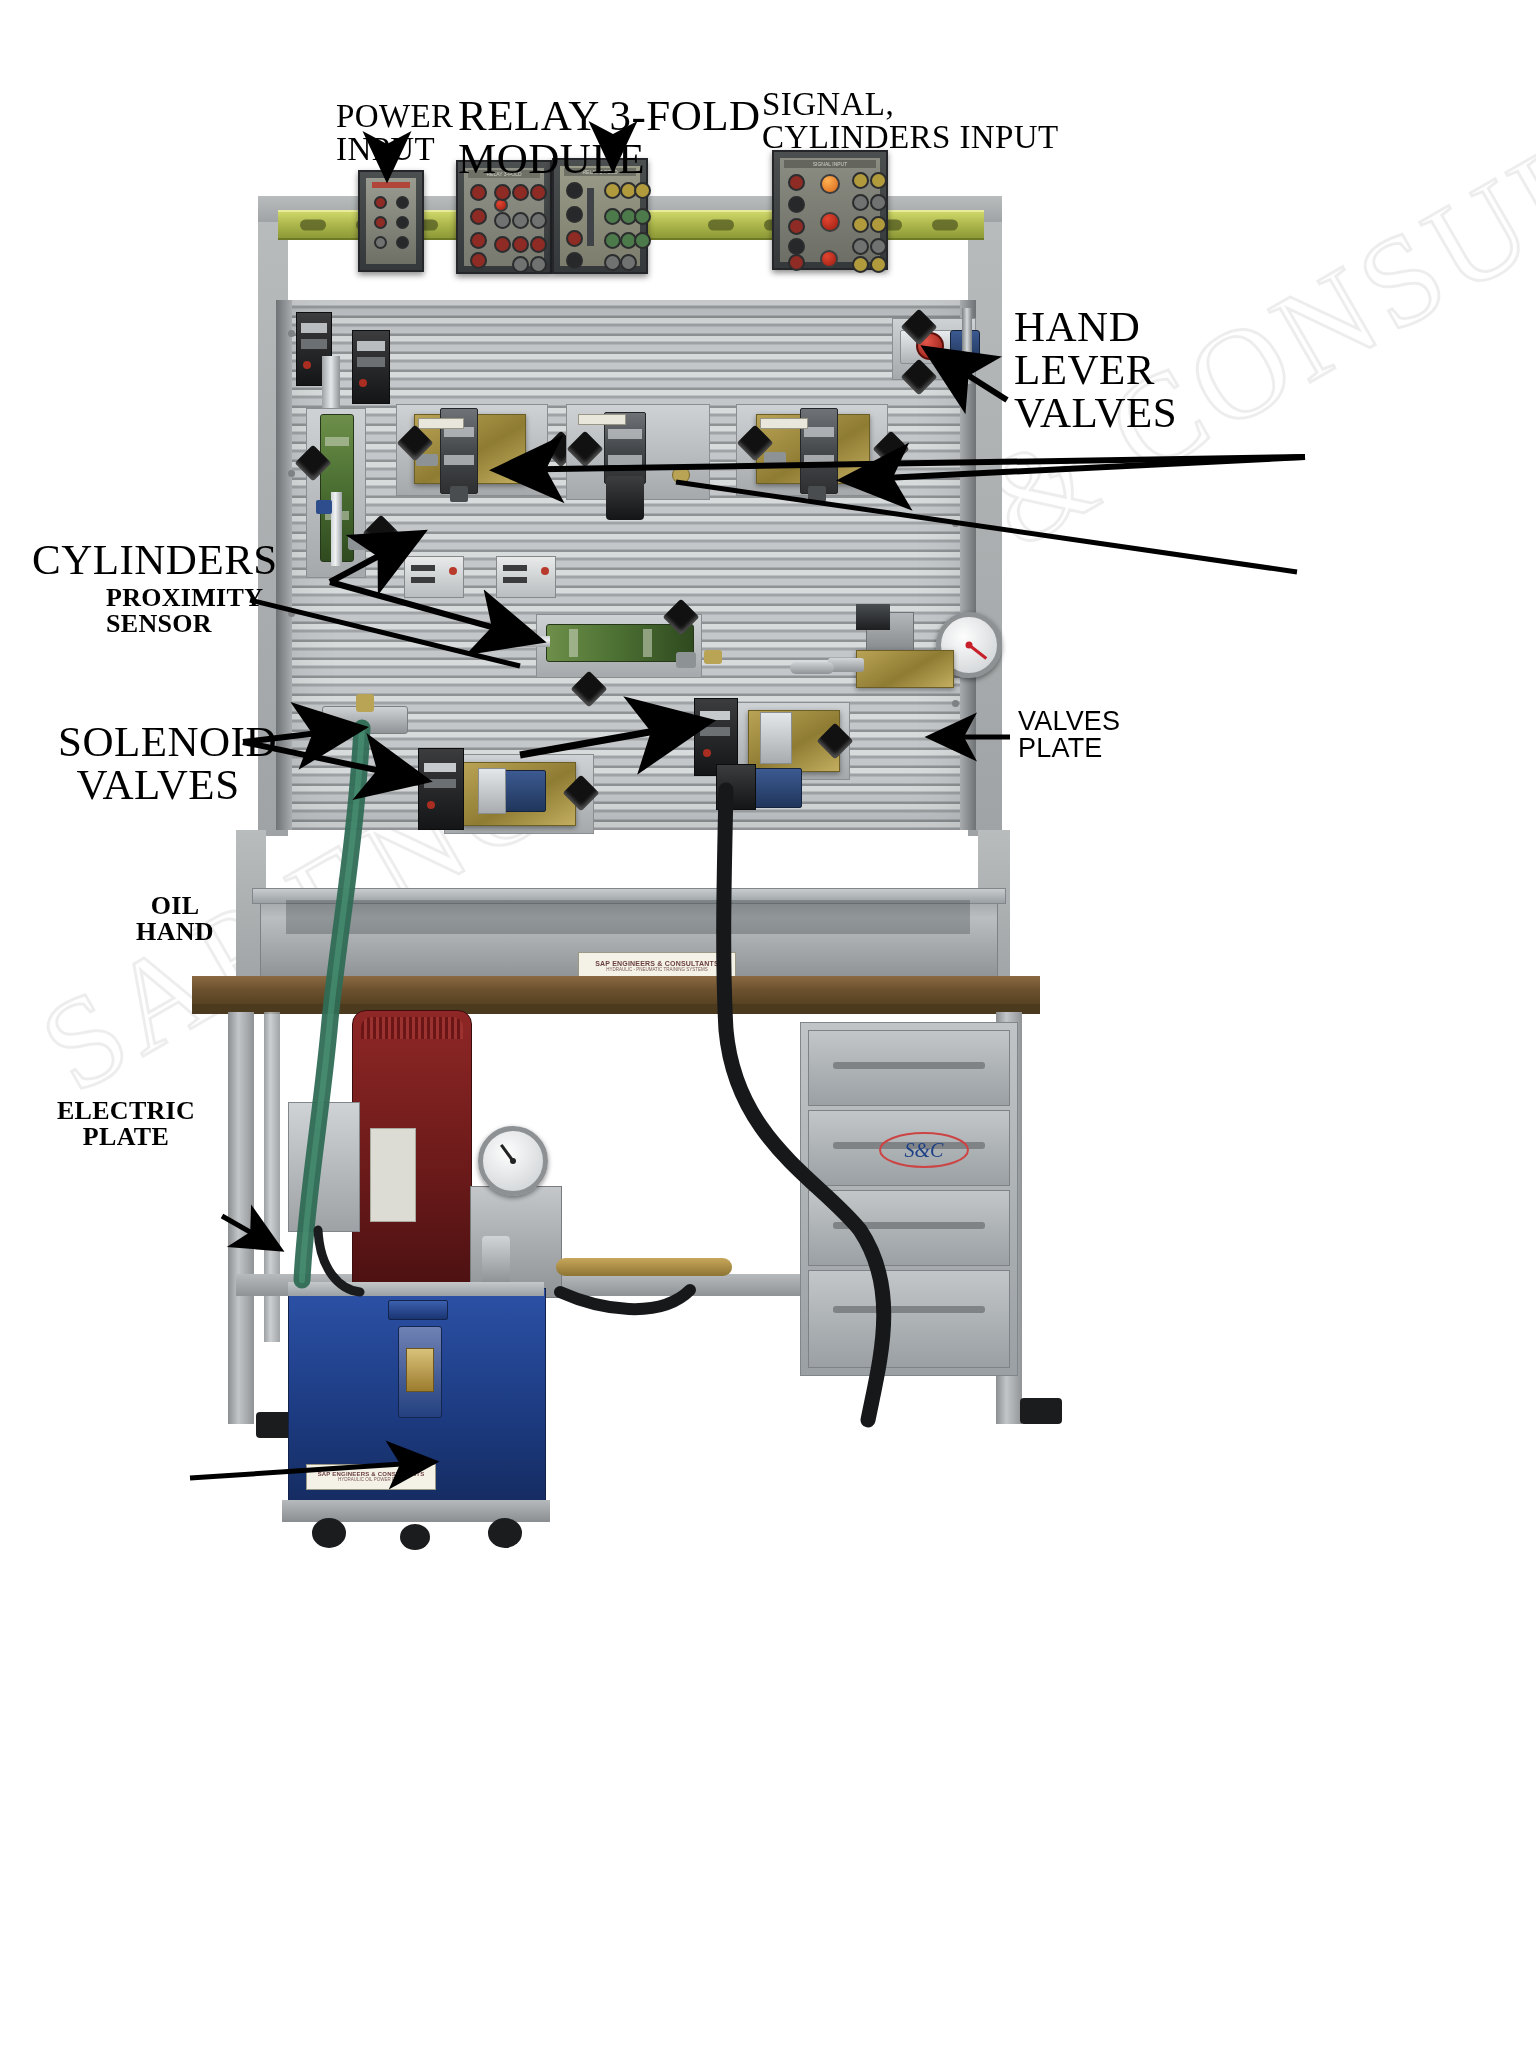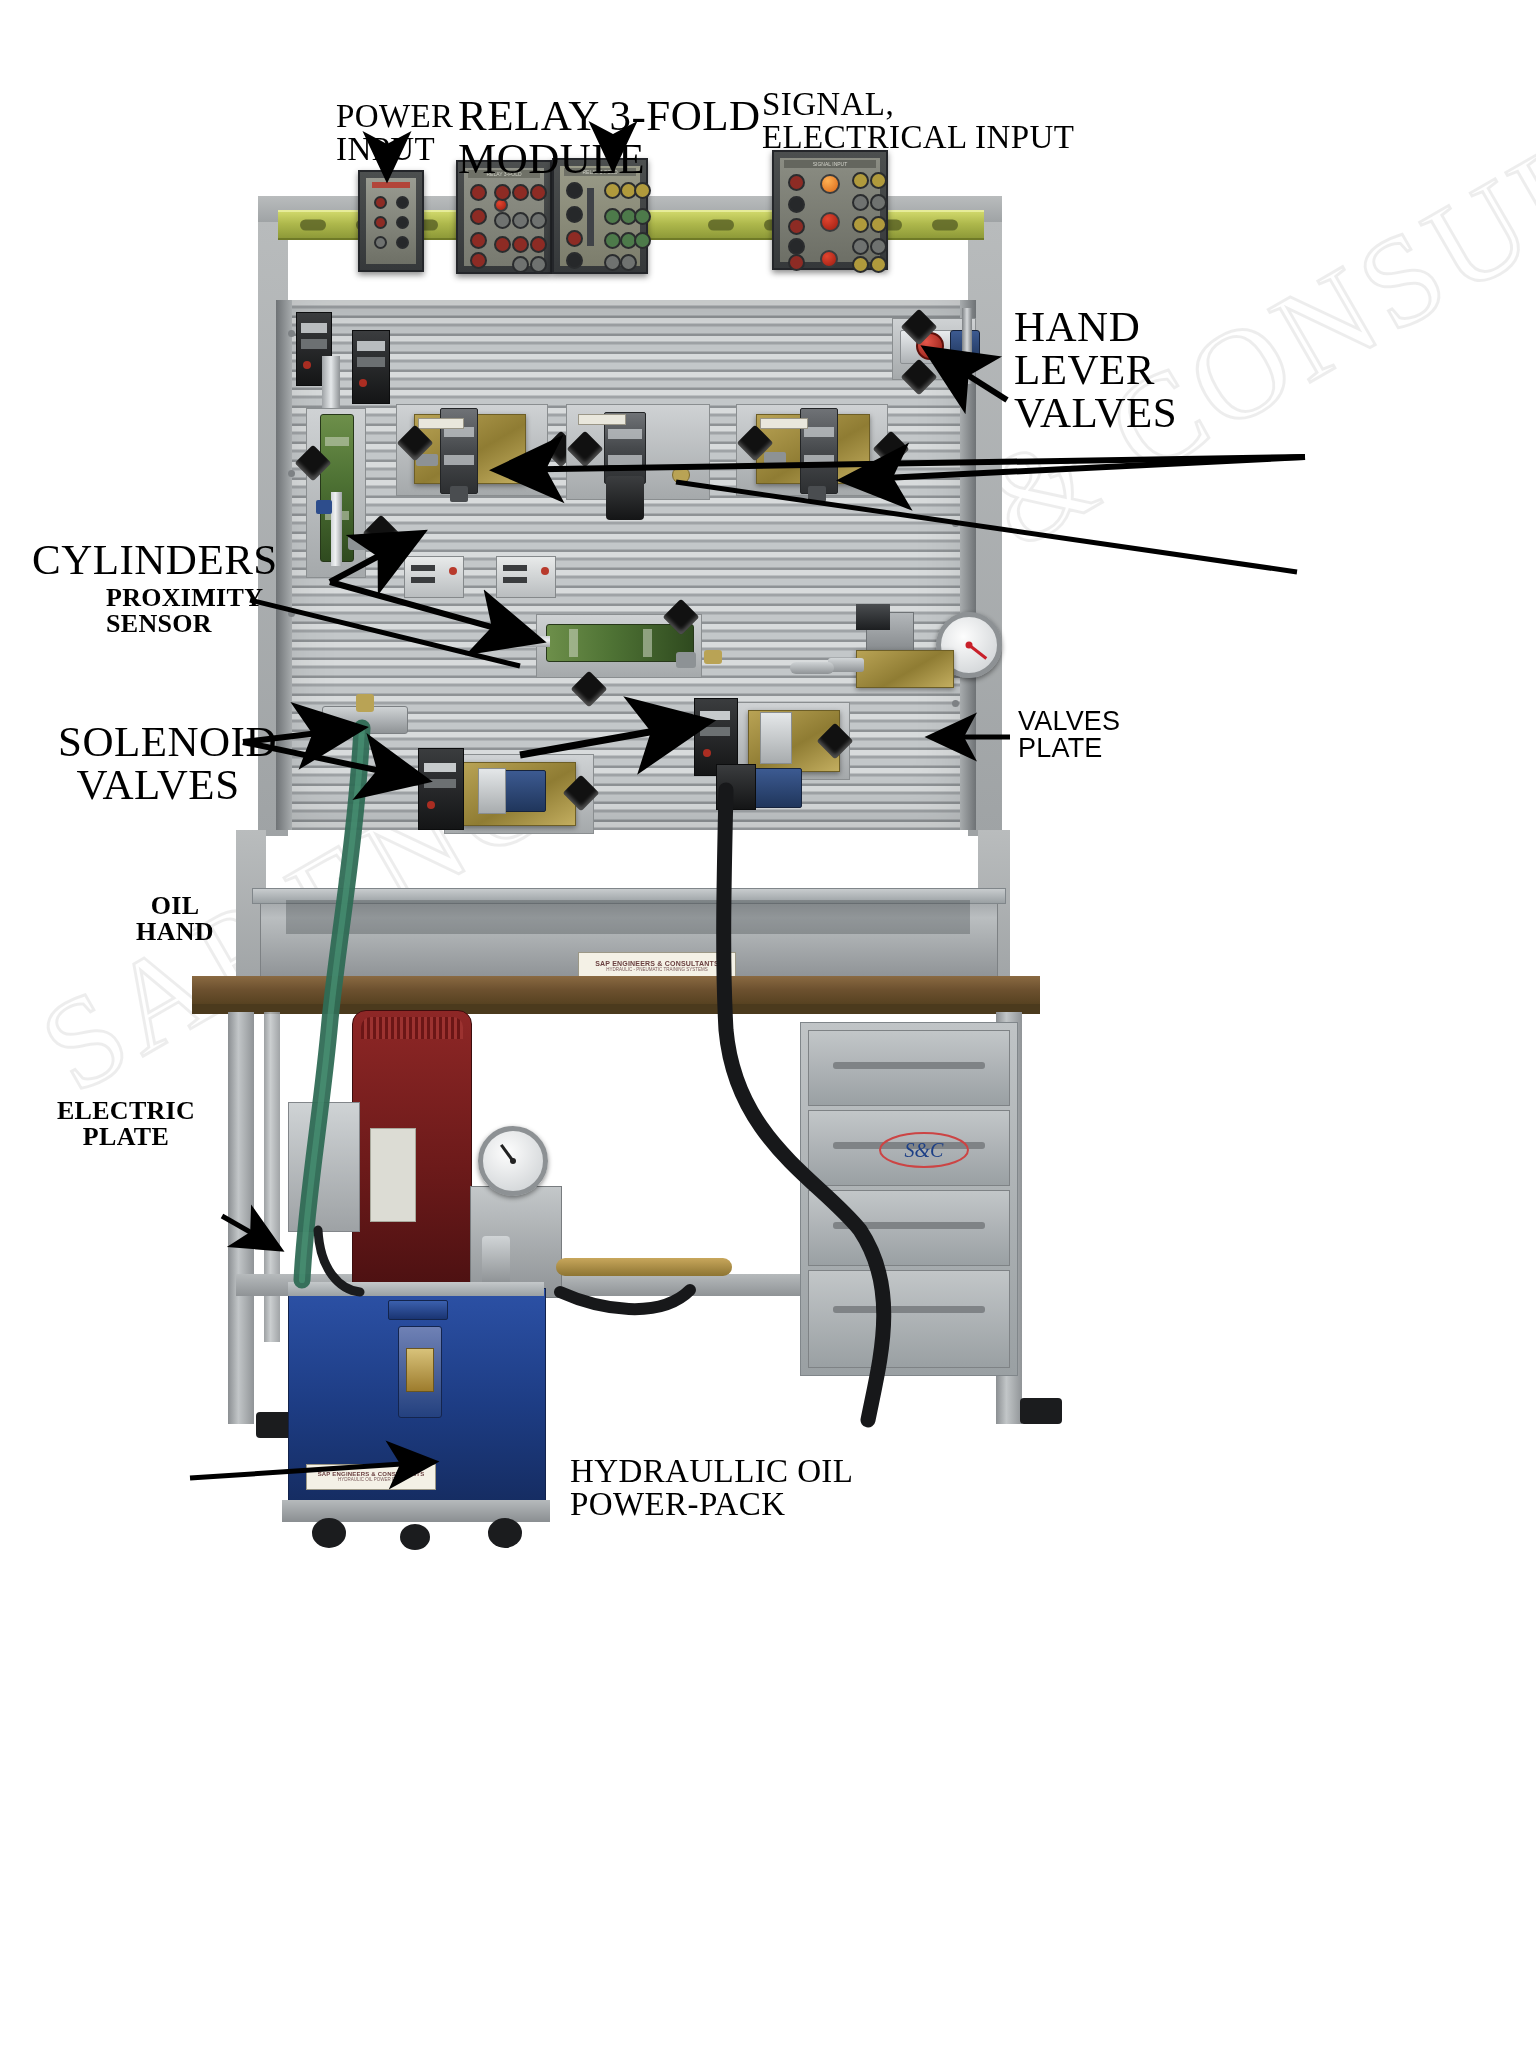--- a/index.html
+++ b/index.html
@@ -509,21 +509,21 @@
     <line x1="190" y1="1478" x2="432" y2="1462" stroke="#000" stroke-width="5" marker-end="url(#ar)"></line>
   </svg>
 
   <div class="lab mid" style="left:336px;top:100px;text-align:left;">POWER
 INPUT</div>
 
   <div class="lab big" style="left:458px;top:94px;text-align:left;">RELAY 3-FOLD
 MODULE</div>
 
   <div class="lab mid" style="left:762px;top:88px;text-align:left;">SIGNAL,
-ELECTRICAL INPUT</div>
+CYLINDERS INPUT</div>
 
   <div class="lab big" style="left:1014px;top:305px;text-align:left;">HAND
 LEVER
 VALVES</div>
 
 
   <div class="lab big" style="left:32px;top:538px;text-align:right;">CYLINDERS</div>
 
   <div class="lab sm" style="left:106px;top:585px;text-align:left;width:212px;">PROXIMITY
 SENSOR</div>
@@ -533,16 +533,14 @@
 
   <div class="lab sans" style="left:1018px;top:708px;text-align:left;">VALVES
 PLATE</div>
 
   <div class="lab sm" style="left:120px;top:893px;text-align:center;width:110px;">OIL
 HAND</div>
 
   <div class="lab sm" style="left:46px;top:1098px;text-align:center;width:160px;">ELECTRIC
 PLATE</div>
 
-  <div class="lab mid" style="left:570px;top:1455px;text-align:left;">HYDRAULLIC OIL
-POWER-PACK</div>
 
 </div>
 
 </body></html>

